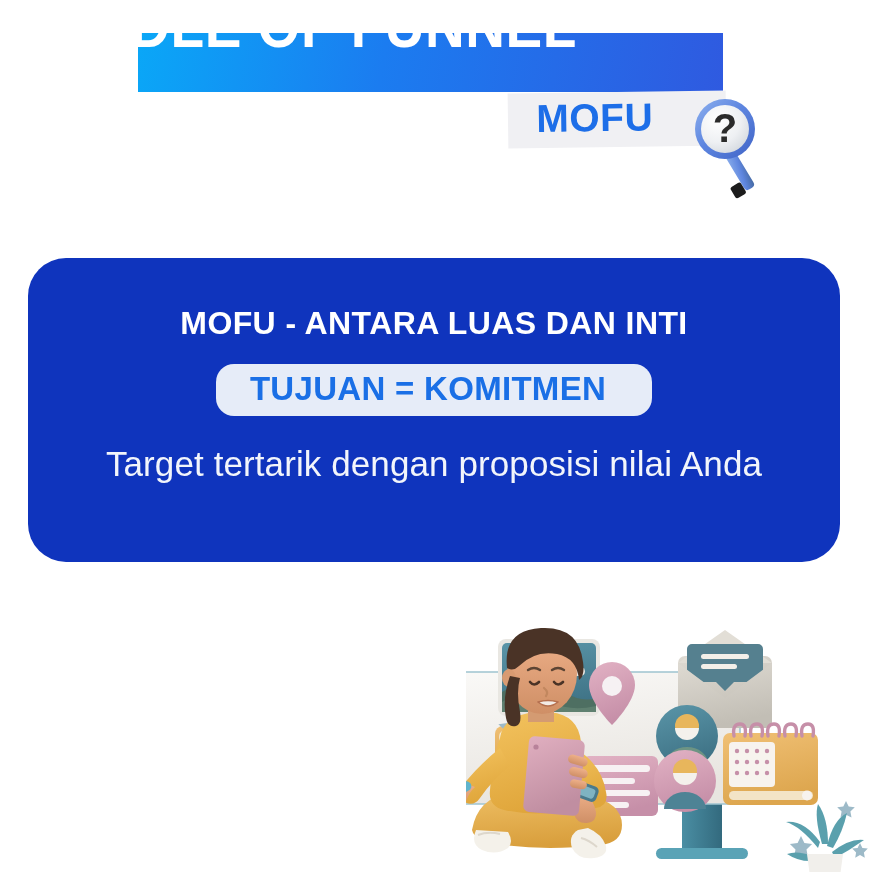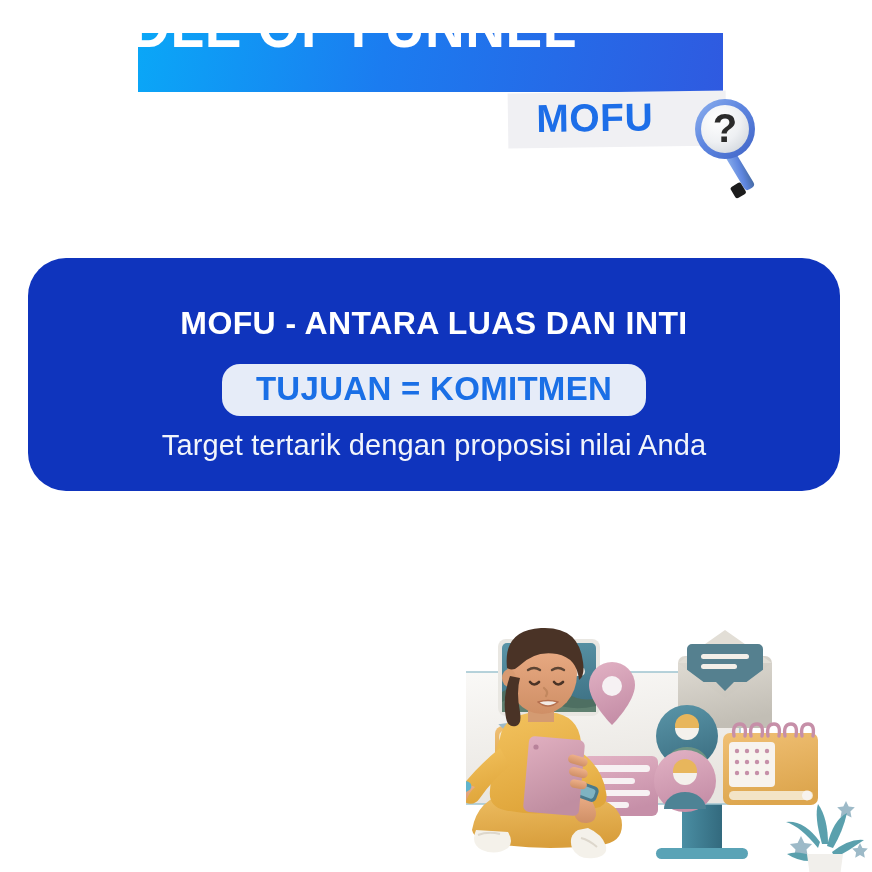--- a/index.html
+++ b/index.html
@@ -72,55 +72,55 @@
     width: 90px;
     height: 105px;
   }
 
   
   #main-card {
     position: absolute;
     left: 28px;
     top: 258px;
     width: 812px;
-    height: 233px;
+    height: 304px;
     background: #0f34bd;
     border-radius: 38px;
     box-sizing: border-box;
     display: flex;
     flex-direction: column;
     align-items: center;
   }
   #card-heading {
     margin-top: 47px;
     font-size: 32px;
     font-weight: 700;
     color: #ffffff;
     letter-spacing: 0.4px;
     text-align: center;
     white-space: nowrap;
   }
   #goal-pill {
     margin-top: 22px;
     background: #e6ecf8;
     border-radius: 18px;
-    padding: 7px 34px 9px 34px;
+    padding: 7px 46px 9px 34px;
     display: inline-block;
   }
   #goal-pill-text {
     font-size: 33px;
     font-weight: 700;
     color: #1a6fe6;
     letter-spacing: 0.3px;
     white-space: nowrap;
     line-height: 1.1;
   }
   #card-subtext {
-    margin-top: 13px;
-    font-size: 29px;
+    margin-top: 28px;
+    font-size: 35px;
     font-weight: 400;
     color: #f2f5fb;
     letter-spacing: 0.1px;
     text-align: center;
     white-space: nowrap;
   }
 
   
   #illustration {
     position: absolute;

